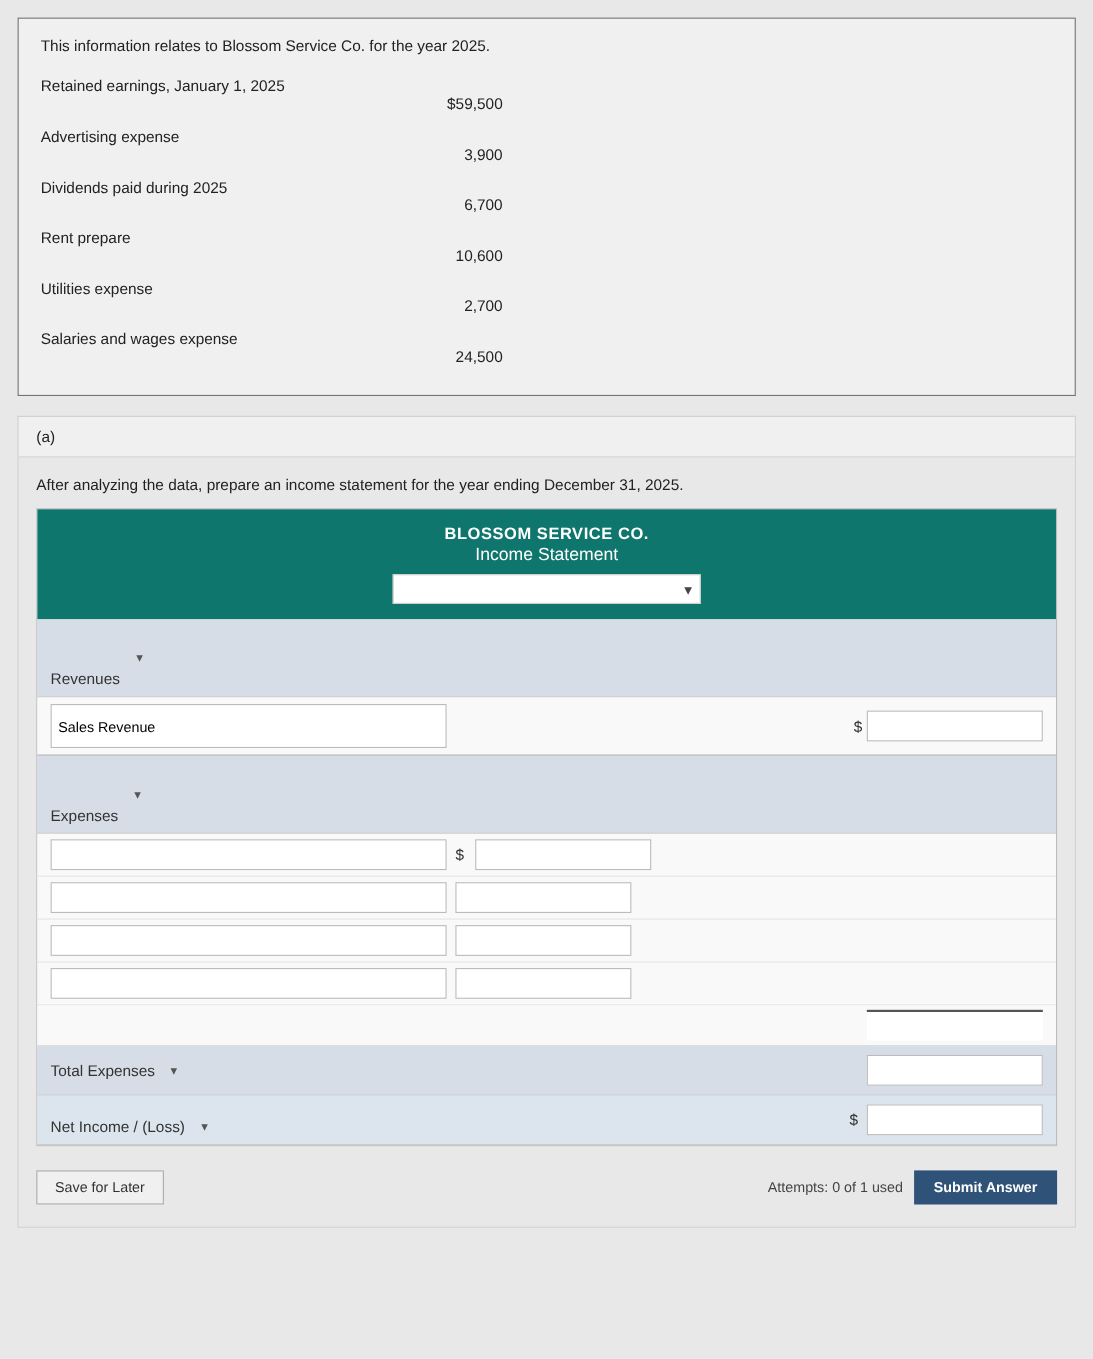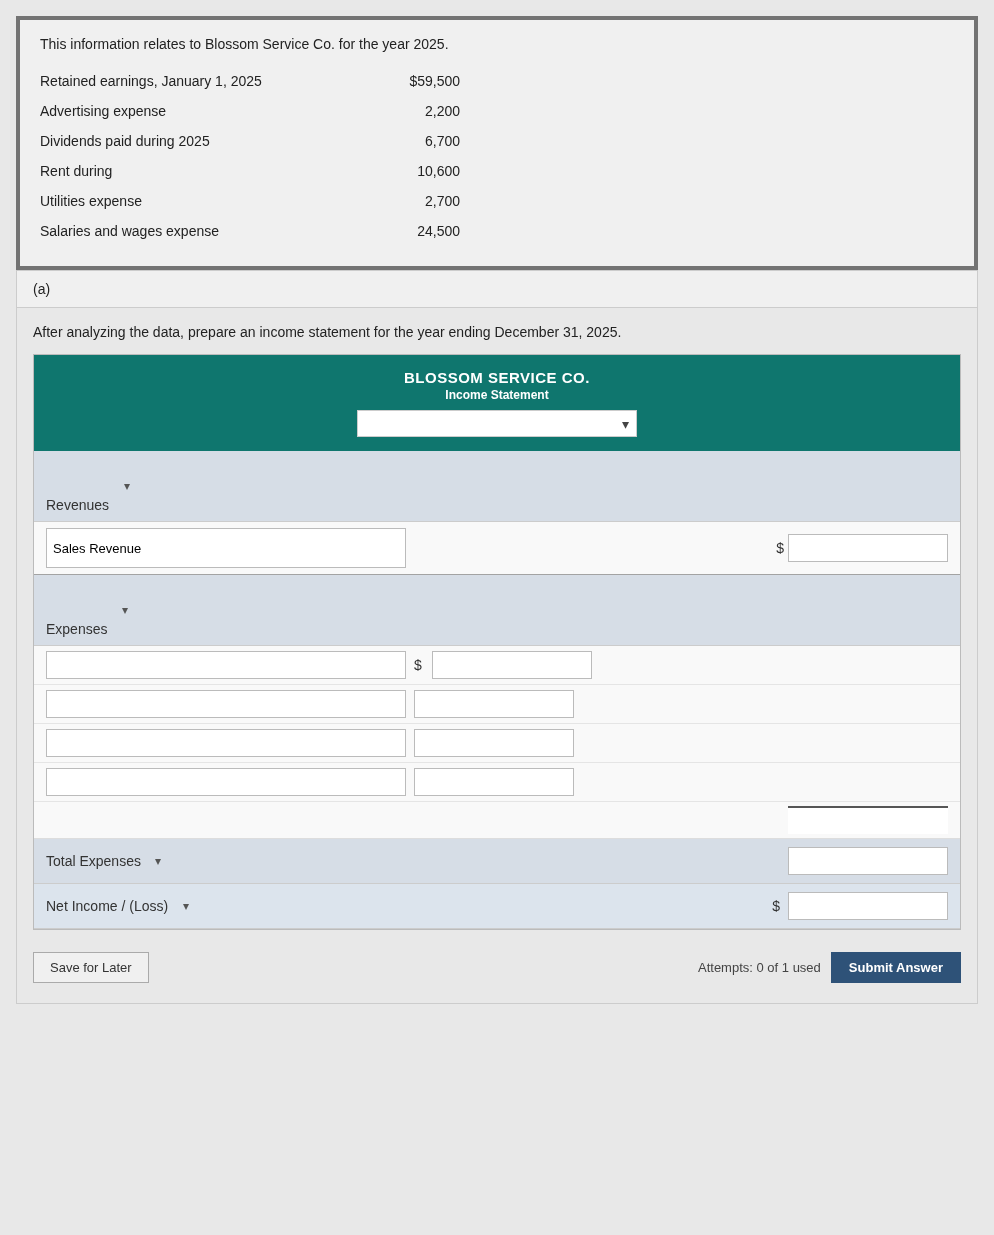--- a/index.html
+++ b/index.html
@@ -12,40 +12,40 @@
       min-height: 1235px;
     }
 
     .page-wrapper {
       background: #e8e8e8;
       padding: 16px;
     }
 
     .info-section {
       background: #f0f0f0;
-      border: 4px solid #737373;
+      border: 1px solid #737373;
       padding: 16px 20px 20px 20px;
-      margin-bottom: 0;
+      margin-bottom: 18px;
     }
 
     .info-intro {
       font-size: 14px;
       margin-bottom: 14px;
       color: #222;
     }
 
     .data-table {
       width: 420px;
     }
 
     .data-row {
       display: flex;
-      justify-content: space-between;
       padding: 7px 0;
       border-bottom: none;
+      flex-direction: column;
     }
 
     .data-row .label {
       color: #222;
       font-size: 14px;
     }
 
     .data-row .value {
       font-size: 14px;
       color: #222;
@@ -90,22 +90,22 @@
       padding: 14px 10px;
     }
 
     .statement-header .company-name {
       font-weight: bold;
       font-size: 15px;
       letter-spacing: 0.5px;
     }
 
     .statement-header .statement-title {
-      font-size: 12px;
-      font-weight: bold;
+      font-size: 16px;
+      font-weight: normal;
       margin-top: 2px;
     }
 
     .statement-header .date-row {
       margin-top: 8px;
       display: flex;
       justify-content: center;
     }
 
     .header-dropdown {
@@ -249,21 +249,21 @@
       display: flex;
       align-items: center;
       background: #d6dde6;
       padding: 8px 12px;
       border-bottom: 1px solid #ccc;
       gap: 1px;
     }
 
     .net-income-row {
       display: flex;
-      align-items: center;
+      align-items: flex-end;
       background: #dce4ed;
       padding: 8px 12px;
       border-bottom: 1px solid #ccc;
       gap: 8px;
     }
 
     .total-right {
       margin-left: auto;
       display: flex;
       align-items: center;
@@ -362,28 +362,28 @@
   <div class="info-section">
     <p class="info-intro">This information relates to Blossom Service Co. for the year 2025.</p>
     <div class="data-table">
 
     <div class="data-row">
       <span class="label">Retained earnings, January 1, 2025</span>
       <span class="value">$59,500</span>
     </div>
         <div class="data-row">
       <span class="label">Advertising expense</span>
-      <span class="value">2,200</span>
+      <span class="value">3,900</span>
     </div>
         <div class="data-row">
       <span class="label">Dividends paid during 2025</span>
       <span class="value">6,700</span>
     </div>
         <div class="data-row">
-      <span class="label">Rent during</span>
+      <span class="label">Rent prepare</span>
       <span class="value">10,600</span>
     </div>
         <div class="data-row">
       <span class="label">Utilities expense</span>
       <span class="value">2,700</span>
     </div>
         <div class="data-row">
       <span class="label">Salaries and wages expense</span>
       <span class="value">24,500</span>
     </div>

